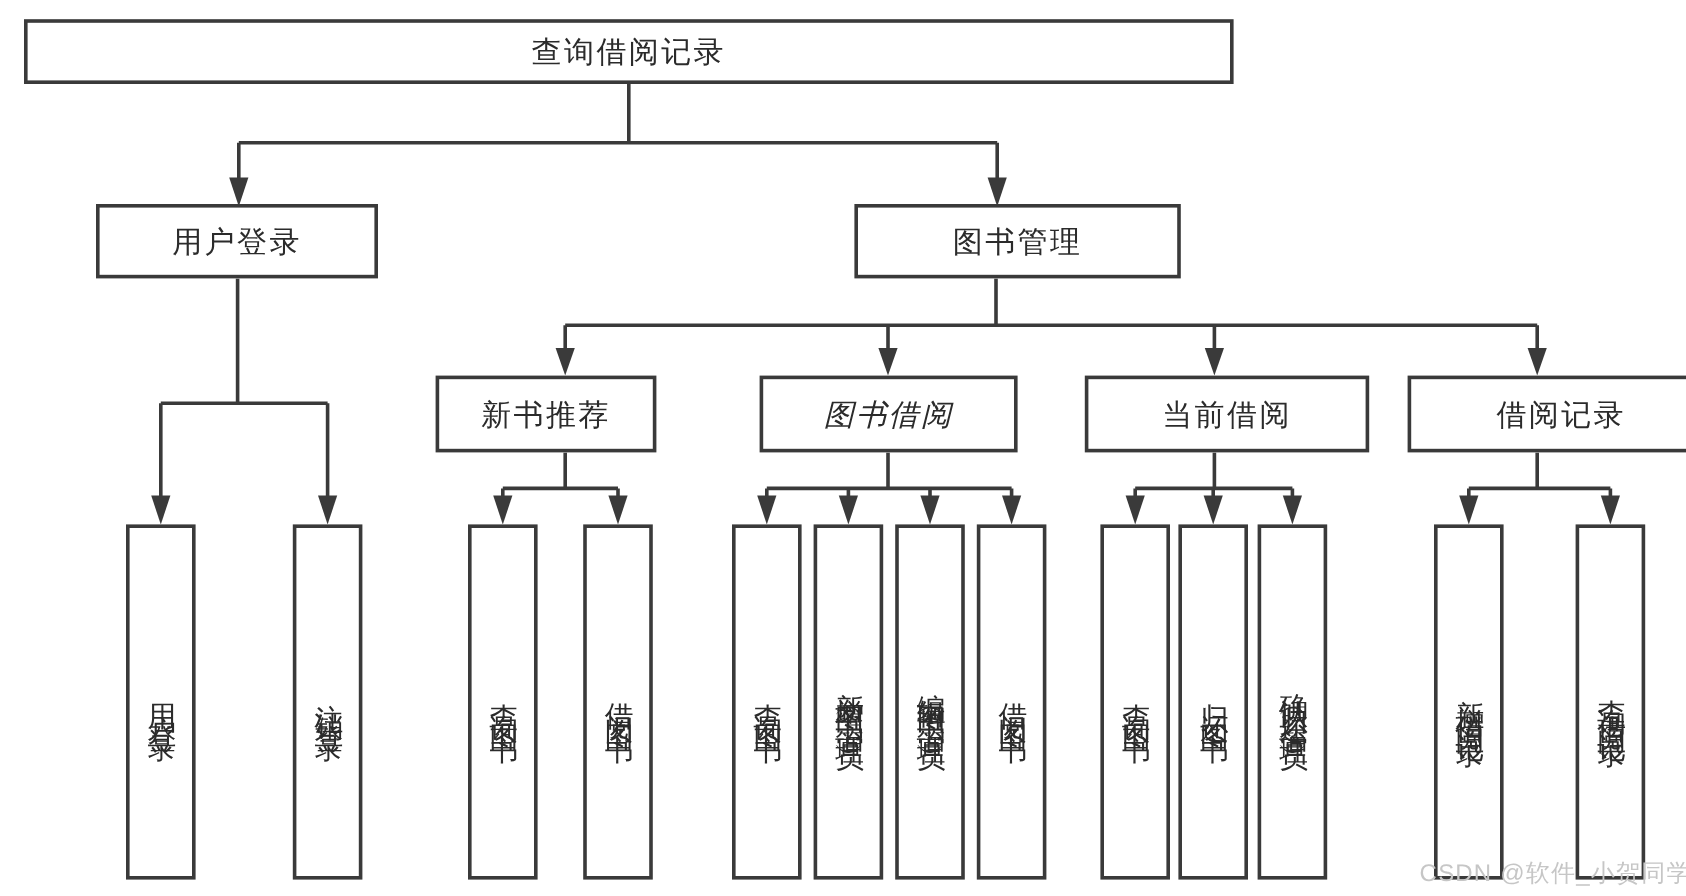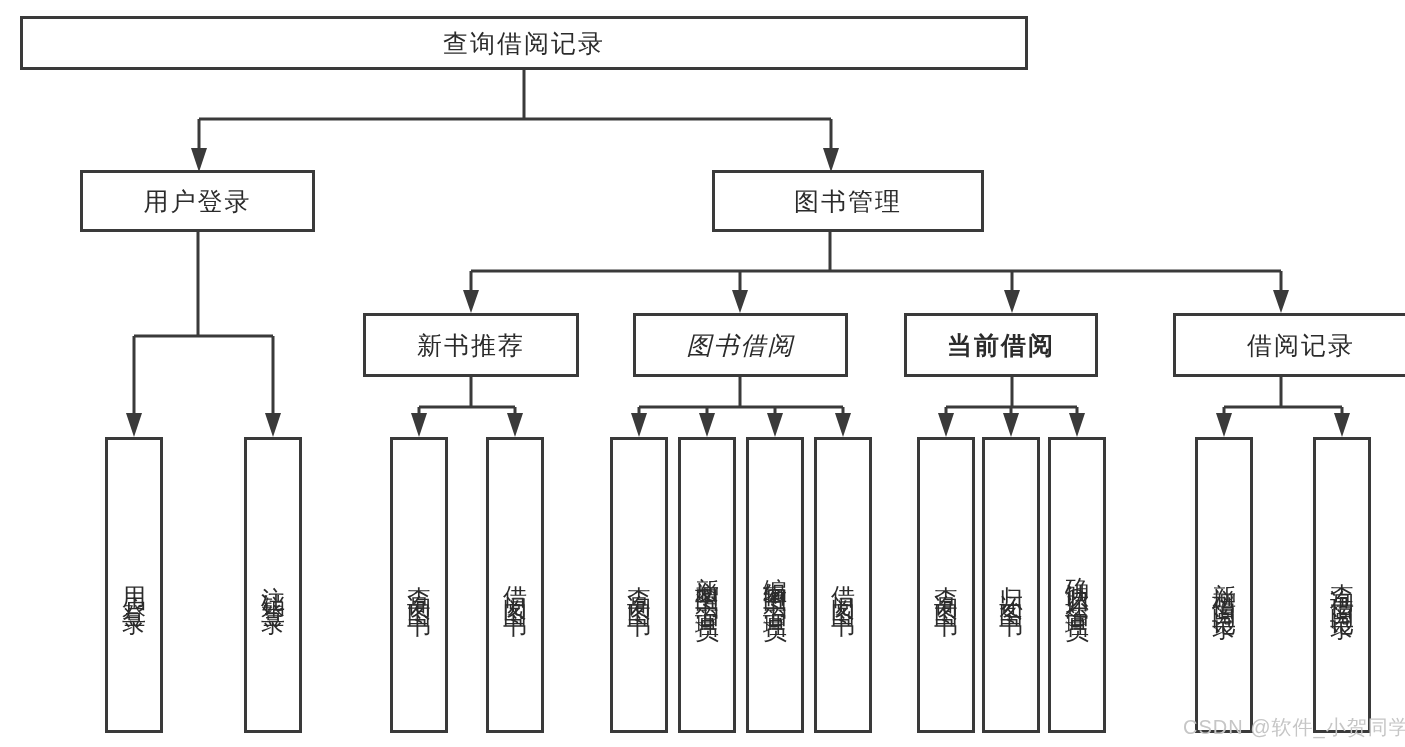--- a/index.html
+++ b/index.html
@@ -110,27 +110,27 @@
     <span class="hlabel">查询借阅记录</span>
   </div>
 
   <div class="node l2" style="left:80px; width:235px;">
     <span class="hlabel">用户登录</span>
   </div>
   <div class="node l2" style="left:712px; width:272px;">
     <span class="hlabel">图书管理</span>
   </div>
 
-  <div class="node l3" style="left:363px; width:216px;">
+  <div class="node l3" style="left:363px; width:184px;">
     <span class="hlabel">新书推荐</span>
   </div>
   <div class="node l3" style="left:633px; width:215px;font-style:italic;">
     <span class="hlabel">图书借阅</span>
   </div>
-  <div class="node l3" style="left:904px; width:194px;font-weight:bold;">
+  <div class="node l3" style="left:904px; width:237px;">
     <span class="hlabel">当前借阅</span>
   </div>
   <div class="node l3" style="left:1173px; width:256px;">
     <span class="hlabel">借阅记录</span>
   </div>
 
   <div class="node leaf" style="left:105px;">
     <span class="vlabel v4">用户登录</span>
   </div>
   <div class="node leaf" style="left:244px;">

